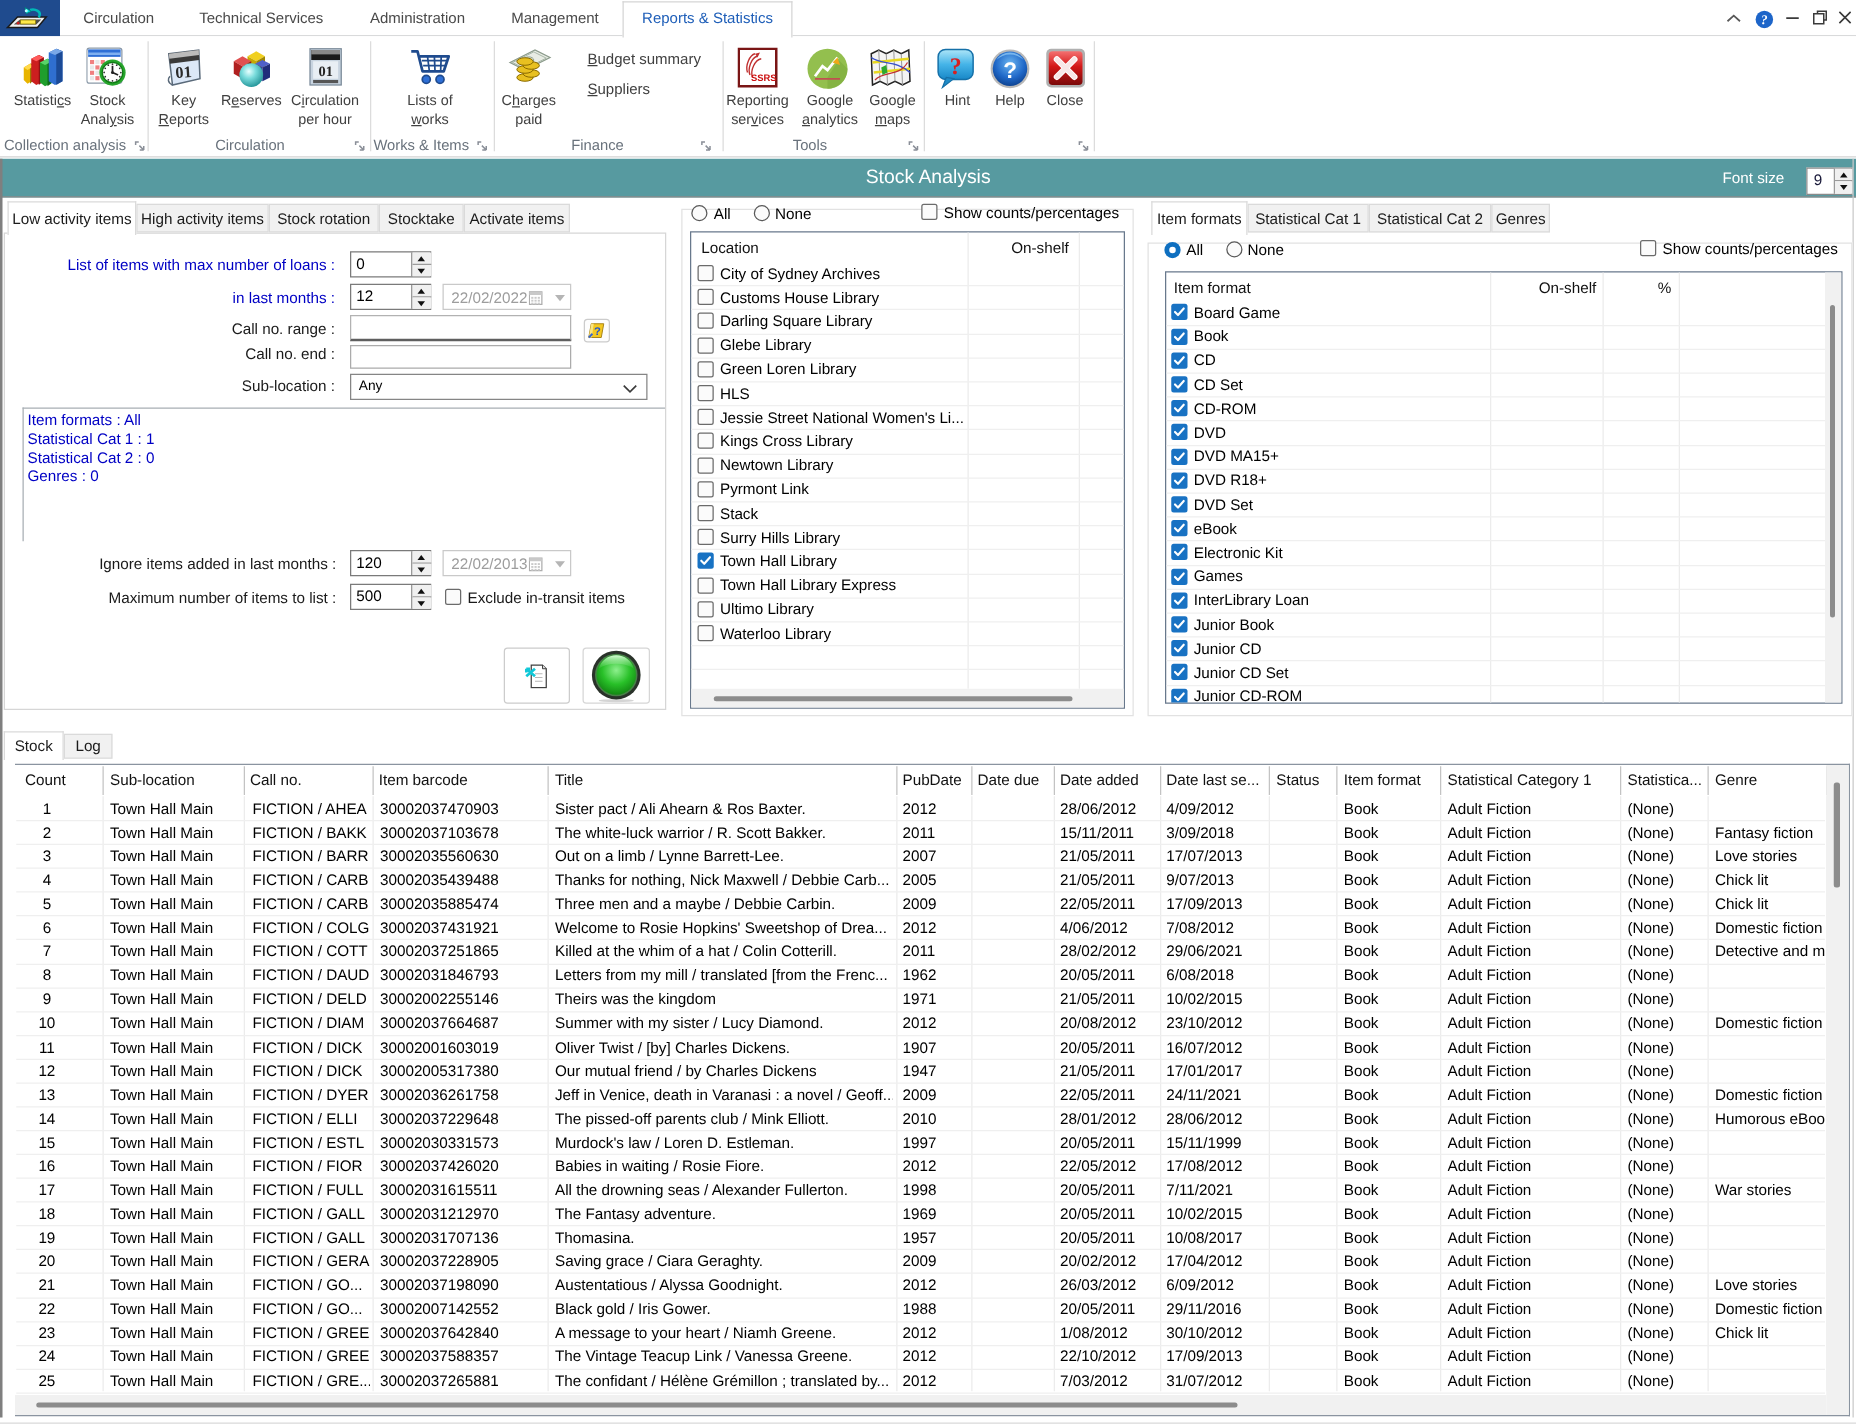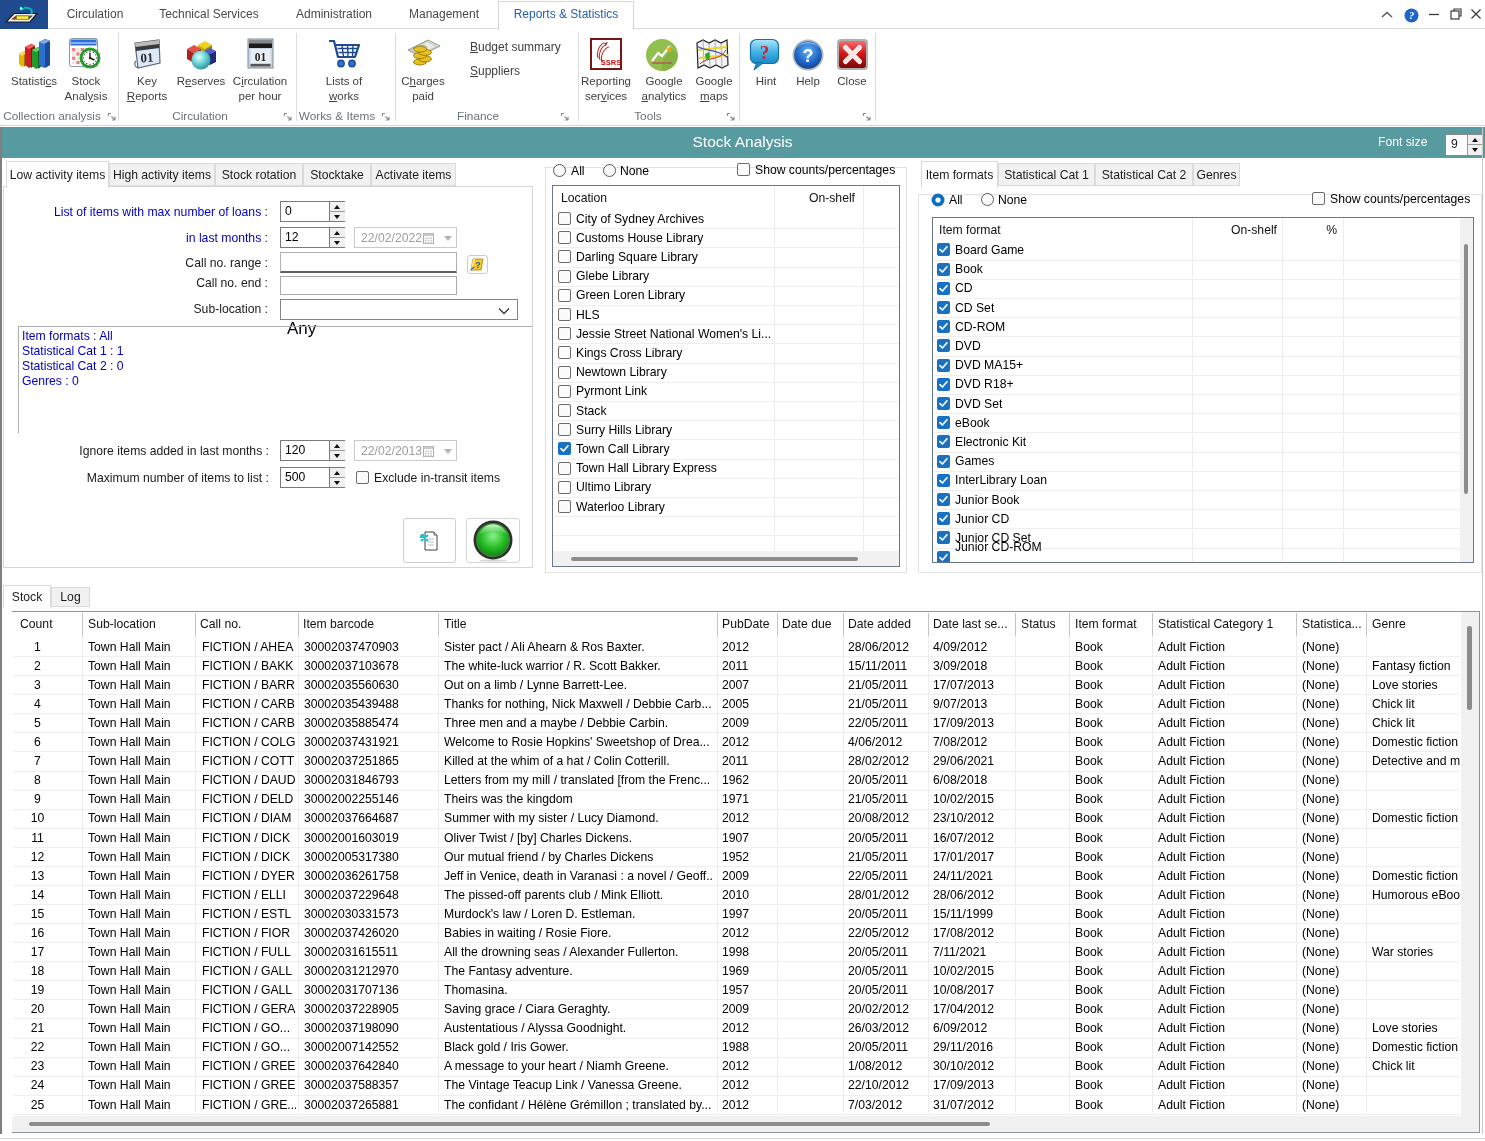--- a/index.html
+++ b/index.html
@@ -361,21 +361,21 @@
 <div class="abs" style="left:467px;top:255px;width:21px;height:19px;background:#fdfdfd;border:1px solid #cccccc;border-radius:3px">
 <svg width="15" height="13" viewBox="0 0 15 13" style="position:absolute;left:2px;top:2px">
 <polygon points="3,1 13,1 11,12 1,12" fill="#f4c81e" stroke="#a8841a" stroke-width="0.8"></polygon>
 <polygon points="3,1 5,1 3.4,12 1,12" fill="#fae480"></polygon>
 <text x="8" y="10" font-size="9" font-weight="bold" fill="#2255cc" text-anchor="middle">?</text>
 <path d="M1 12 L4 9" stroke="#3a66c8" stroke-width="1.5"></path>
 </svg>
   </div>
 <div class="abs" style="left:280px;top:276px;width:177px;height:19px;background:#fff;border:1px solid #ababab"></div>
 <div class="abs" style="left:280px;top:299px;width:238px;height:21px;background:#fff;border:1px solid #858585">
-<div style="position:absolute;left:6px;top:19px;font-size:17px">Any</div>
+<div style="position:absolute;left:6px;top:3px;font-size:11px">Any</div>
 <svg width="12" height="8" viewBox="0 0 12 8" style="position:absolute;right:7px;top:7px">
       <path d="M1 1.5 L6 6.5 L11 1.5" stroke="#3a3a3a" stroke-width="1.3" fill="none"></path>
     </svg>
   </div>
 <div class="abs" style="left:18px;top:326px;width:514px;height:1px;background:#a8aeb4"></div>
 <div class="abs" style="left:18px;top:326px;width:1px;height:107px;background:#a8aeb4"></div>
 <div class="abs" style="left:22px;top:329px;font-size:12.2px;color:#0000c4">Item formats : All</div>
 <div class="abs" style="left:22px;top:344px;font-size:12.2px;color:#0000c4">Statistical Cat 1 : 1</div>
 <div class="abs" style="left:22px;top:359px;font-size:12.2px;color:#0000c4">Statistical Cat 2 : 0</div>
 <div class="abs" style="left:22px;top:374px;font-size:12.2px;color:#0000c4">Genres : 0</div>
@@ -498,21 +498,21 @@
 <div class="celltxt" style="left:576px;top:403.5px;width:196px">Stack</div>
 <div class="row-line" style="left:553px;top:420.2px;width:346px"></div>
 <div class="cb" style="left:558px;top:423.2px"></div>
 <div class="celltxt" style="left:576px;top:422.7px;width:196px">Surry Hills Library</div>
 <div class="row-line" style="left:553px;top:439.4px;width:346px"></div>
 <div class="cbon" style="left:558px;top:442.4px">
     <svg width="13" height="13" viewBox="0 0 13 13" style="position:absolute;left:0;top:0">
       <path d="M3 6.6 L5.4 9 L10 3.8" stroke="#fff" stroke-width="1.7" fill="none" stroke-linecap="round" stroke-linejoin="round"></path>
     </svg>
   </div>
-<div class="celltxt" style="left:576px;top:441.9px;width:196px">Town Call Library</div>
+<div class="celltxt" style="left:576px;top:441.9px;width:196px">Town Hall Library</div>
 <div class="row-line" style="left:553px;top:458.6px;width:346px"></div>
 <div class="cb" style="left:558px;top:461.6px"></div>
 <div class="celltxt" style="left:576px;top:461.1px;width:196px">Town Hall Library Express</div>
 <div class="row-line" style="left:553px;top:477.8px;width:346px"></div>
 <div class="cb" style="left:558px;top:480.8px"></div>
 <div class="celltxt" style="left:576px;top:480.3px;width:196px">Ultimo Library</div>
 <div class="row-line" style="left:553px;top:497.0px;width:346px"></div>
 <div class="cb" style="left:558px;top:500.0px"></div>
 <div class="celltxt" style="left:576px;top:499.5px;width:196px">Waterloo Library</div>
 <div class="row-line" style="left:553px;top:516.2px;width:346px"></div>
@@ -651,21 +651,21 @@
         <path d="M3 6.6 L5.4 9 L10 3.8" stroke="#fff" stroke-width="1.7" fill="none" stroke-linecap="round" stroke-linejoin="round"></path>
       </svg>
     </div>
     <div class="celltxt" style="left:22px;top:312.9px;width:230px">Junior CD Set</div>
     <div class="row-line" style="left:0;top:329.6px;width:527px"></div>
     <div class="cbon" style="left:4px;top:332.6px">
       <svg width="13" height="13" viewBox="0 0 13 13" style="position:absolute;left:0;top:0">
         <path d="M3 6.6 L5.4 9 L10 3.8" stroke="#fff" stroke-width="1.7" fill="none" stroke-linecap="round" stroke-linejoin="round"></path>
       </svg>
     </div>
-    <div class="celltxt" style="left:22px;top:322px;width:230px">Junior CD-ROM</div>
+    <div class="celltxt" style="left:22px;top:332px;width:230px">Junior CD-ROM</div>
   </div>
 <div class="abs" style="left:1460px;top:218px;width:13px;height:344px;background:#f1f1f1"></div>
 <div class="abs" style="left:1464px;top:244px;width:4px;height:250px;background:#8c8c8c;border-radius:2px"></div>
 <div class="ltab on" style="left:3px;top:585px;width:48px;height:23px;line-height:22px">Stock</div>
 <div class="ltab" style="left:51px;top:587px;width:39px;height:20px;line-height:19px">Log</div>
 <div class="abs" style="left:12px;top:611px;width:1468px;height:522px;background:#fff;border:1px solid #8a94a0;border-left:none"></div>
 <div class="hdrtxt" style="left:20px;top:617px">Count</div>
 <div class="hdrtxt" style="left:88px;top:617px">Sub-location</div>
 <div class="hdrtxt" style="left:200px;top:617px">Call no.</div>
 <div class="hdrtxt" style="left:303px;top:617px">Item barcode</div>
@@ -844,21 +844,21 @@
 <div class="celltxt" style="left:933px;top:830.5px;width:78px">16/07/2012</div>
 <div class="celltxt" style="left:1075px;top:830.5px;width:74px">Book</div>
 <div class="celltxt" style="left:1158px;top:830.5px;width:134px">Adult Fiction</div>
 <div class="celltxt" style="left:1302px;top:830.5px;width:60px">(None)</div>
 <div class="row-line" style="left:13px;top:846.8px;width:1447px"></div>
 <div class="celltxt" style="left:12px;top:849.6px;width:51px;text-align:center">12</div>
 <div class="celltxt" style="left:88px;top:849.6px;width:104px">Town Hall Main</div>
 <div class="celltxt" style="left:202px;top:849.6px;width:94px">FICTION / DICK</div>
 <div class="celltxt" style="left:304px;top:849.6px;width:130px">30002005317380</div>
 <div class="celltxt" style="left:444px;top:849.6px;width:270px">Our mutual friend / by Charles Dickens</div>
-<div class="celltxt" style="left:722px;top:849.6px;width:52px">1952</div>
+<div class="celltxt" style="left:722px;top:849.6px;width:52px">1947</div>
 <div class="celltxt" style="left:848px;top:849.6px;width:76px">21/05/2011</div>
 <div class="celltxt" style="left:933px;top:849.6px;width:78px">17/01/2017</div>
 <div class="celltxt" style="left:1075px;top:849.6px;width:74px">Book</div>
 <div class="celltxt" style="left:1158px;top:849.6px;width:134px">Adult Fiction</div>
 <div class="celltxt" style="left:1302px;top:849.6px;width:60px">(None)</div>
 <div class="row-line" style="left:13px;top:865.8px;width:1447px"></div>
 <div class="celltxt" style="left:12px;top:868.6px;width:51px;text-align:center">13</div>
 <div class="celltxt" style="left:88px;top:868.6px;width:104px">Town Hall Main</div>
 <div class="celltxt" style="left:202px;top:868.6px;width:94px">FICTION / DYER</div>
 <div class="celltxt" style="left:304px;top:868.6px;width:130px">30002036261758</div>

